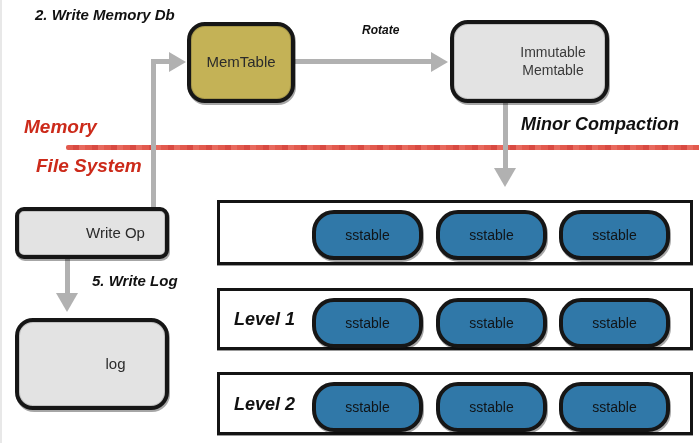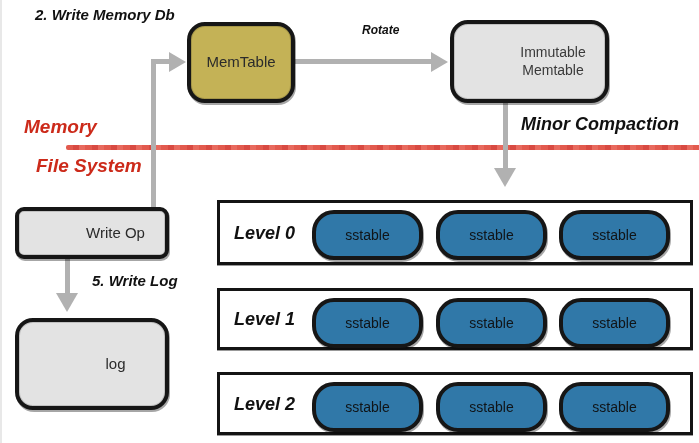--- a/index.html
+++ b/index.html
@@ -126,21 +126,20 @@
 
   <div class="seg" id="seg-log"></div>
   <div class="head down" id="head-log"></div>
 
   <div class="node khaki" id="memtable">MemTable</div>
   <div class="node gray" id="immutable">Immutable Memtable</div>
   <div class="node gray" id="writeop">Write Op</div>
   <div class="node gray" id="log">log</div>
 
   <div class="level" id="level0">
-    <span class="level-label">Level 0</span>
     <span class="sstable ss1">sstable</span>
     <span class="sstable ss2">sstable</span>
     <span class="sstable ss3">sstable</span>
   </div>
   <div class="level" id="level1">
     <span class="level-label">Level 1</span>
     <span class="sstable ss1">sstable</span>
     <span class="sstable ss2">sstable</span>
     <span class="sstable ss3">sstable</span>
   </div>

